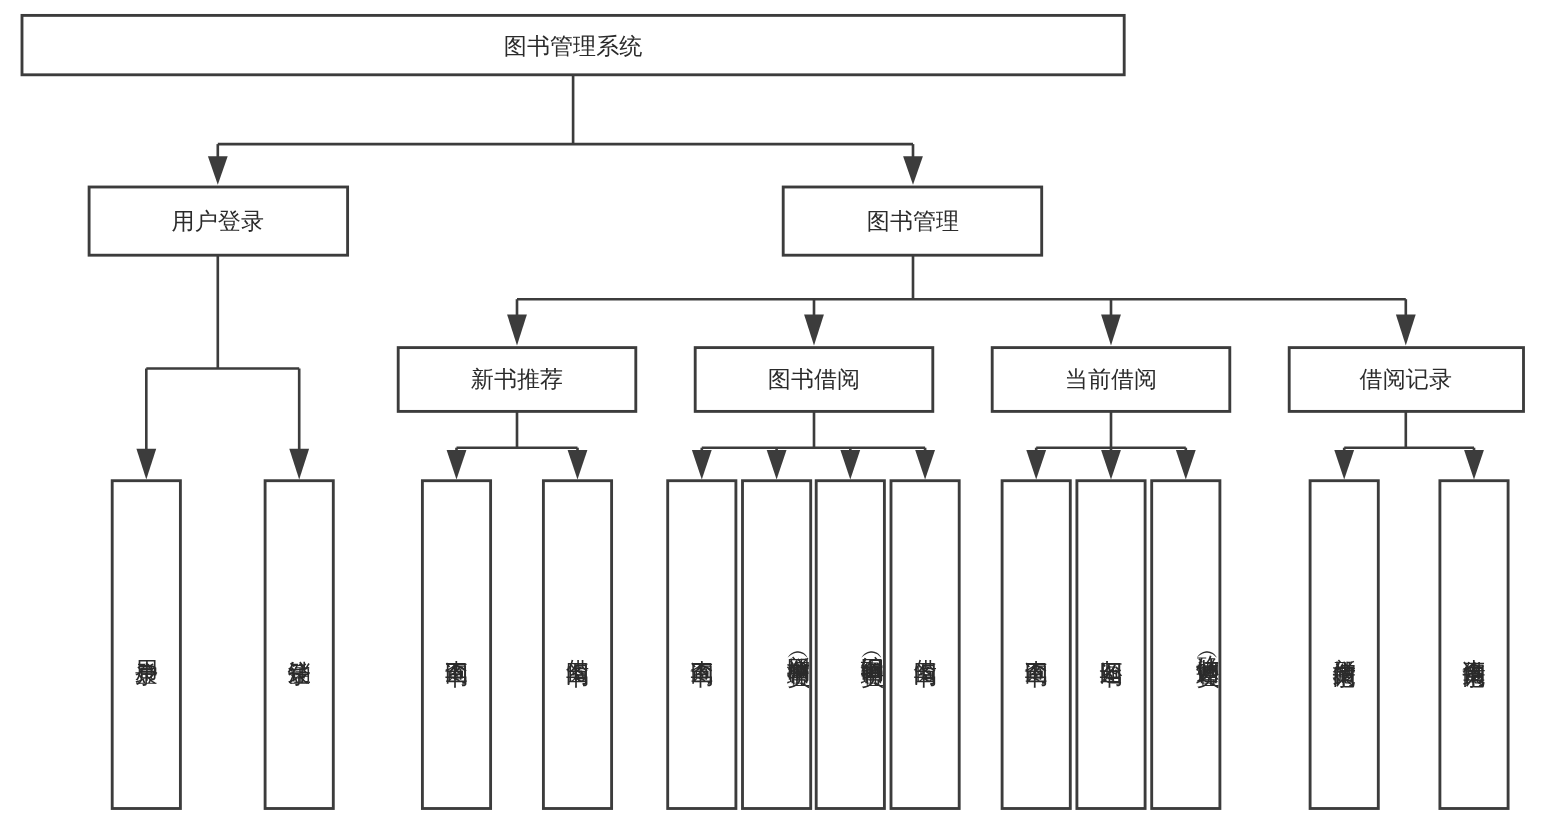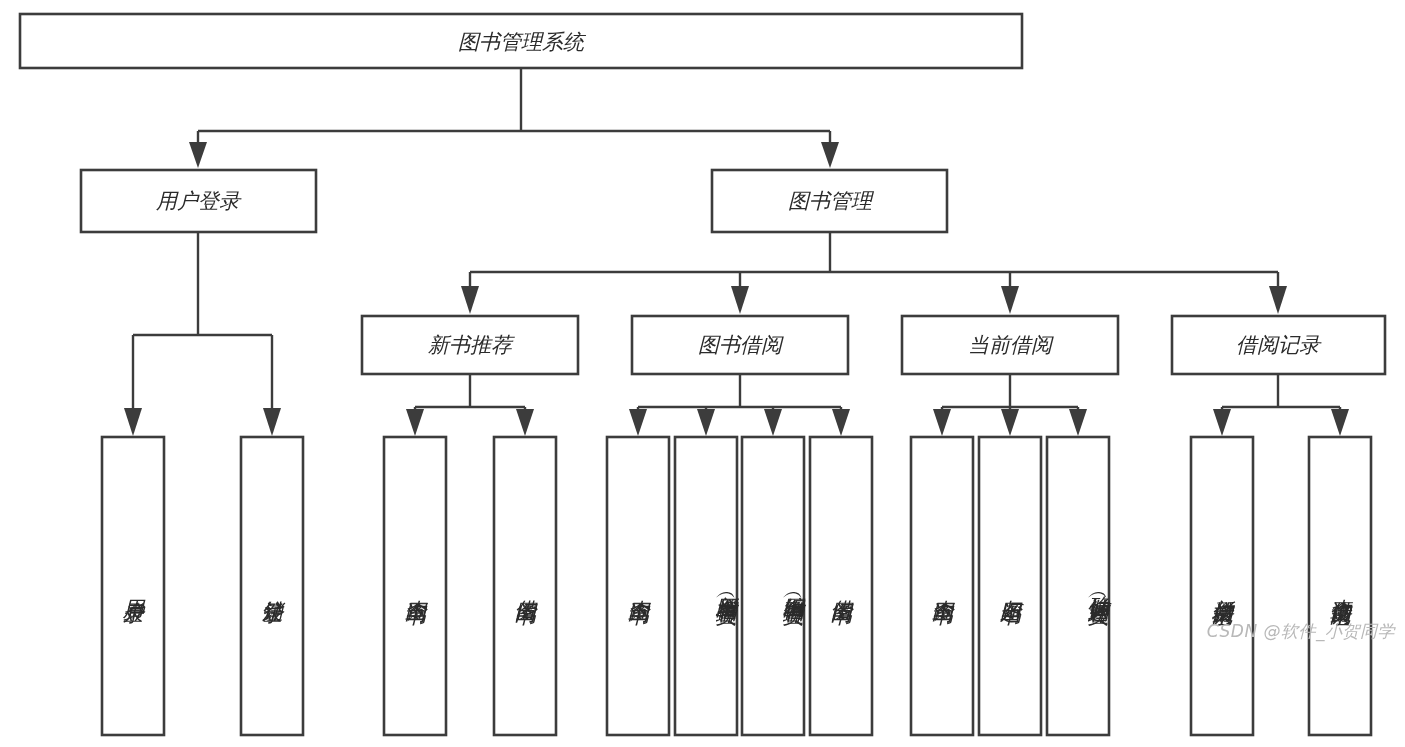--- a/index.html
+++ b/index.html
@@ -11,21 +11,20 @@
     width: 1405px;
     height: 747px;
     font-family: "DejaVu Sans", "Liberation Sans", sans-serif;
     overflow: hidden;
     position: relative;
   }
   #diagram-root {
     position: relative;
     width: 1405px;
     height: 647px;
-    font-style: italic;
   }
   svg.flow {
     position: absolute;
     top: 0;
     left: 0;
     width: 1405px;
     height: 747px;
   }
   .node-rect {
     fill: #ffffff;
@@ -236,15 +235,14 @@
   <div class="leaf-label" style="left:742px; top:441px; width:62px; height:290px; align-items:flex-start;">编辑图书（管理员）</div>
   <div class="leaf-label" style="left:810px; top:437px; width:62px; height:298px;">借阅图书</div>
 
   <div class="leaf-label" style="left:911px; top:437px; width:62px; height:298px;">查询图书</div>
   <div class="leaf-label" style="left:979px; top:437px; width:62px; height:298px;">归还图书</div>
   <div class="leaf-label" style="left:1047px; top:441px; width:62px; height:290px; align-items:flex-start;">确认归还（管理员）</div>
 
   <div class="leaf-label" style="left:1191px; top:437px; width:62px; height:298px;">新增借阅记录</div>
   <div class="leaf-label" style="left:1309px; top:437px; width:62px; height:298px;">查询借阅记录</div>
 
-  <div class="watermark">CSDN @软件_小贺同学</div>
 
 </div>
 
 </body></html>

